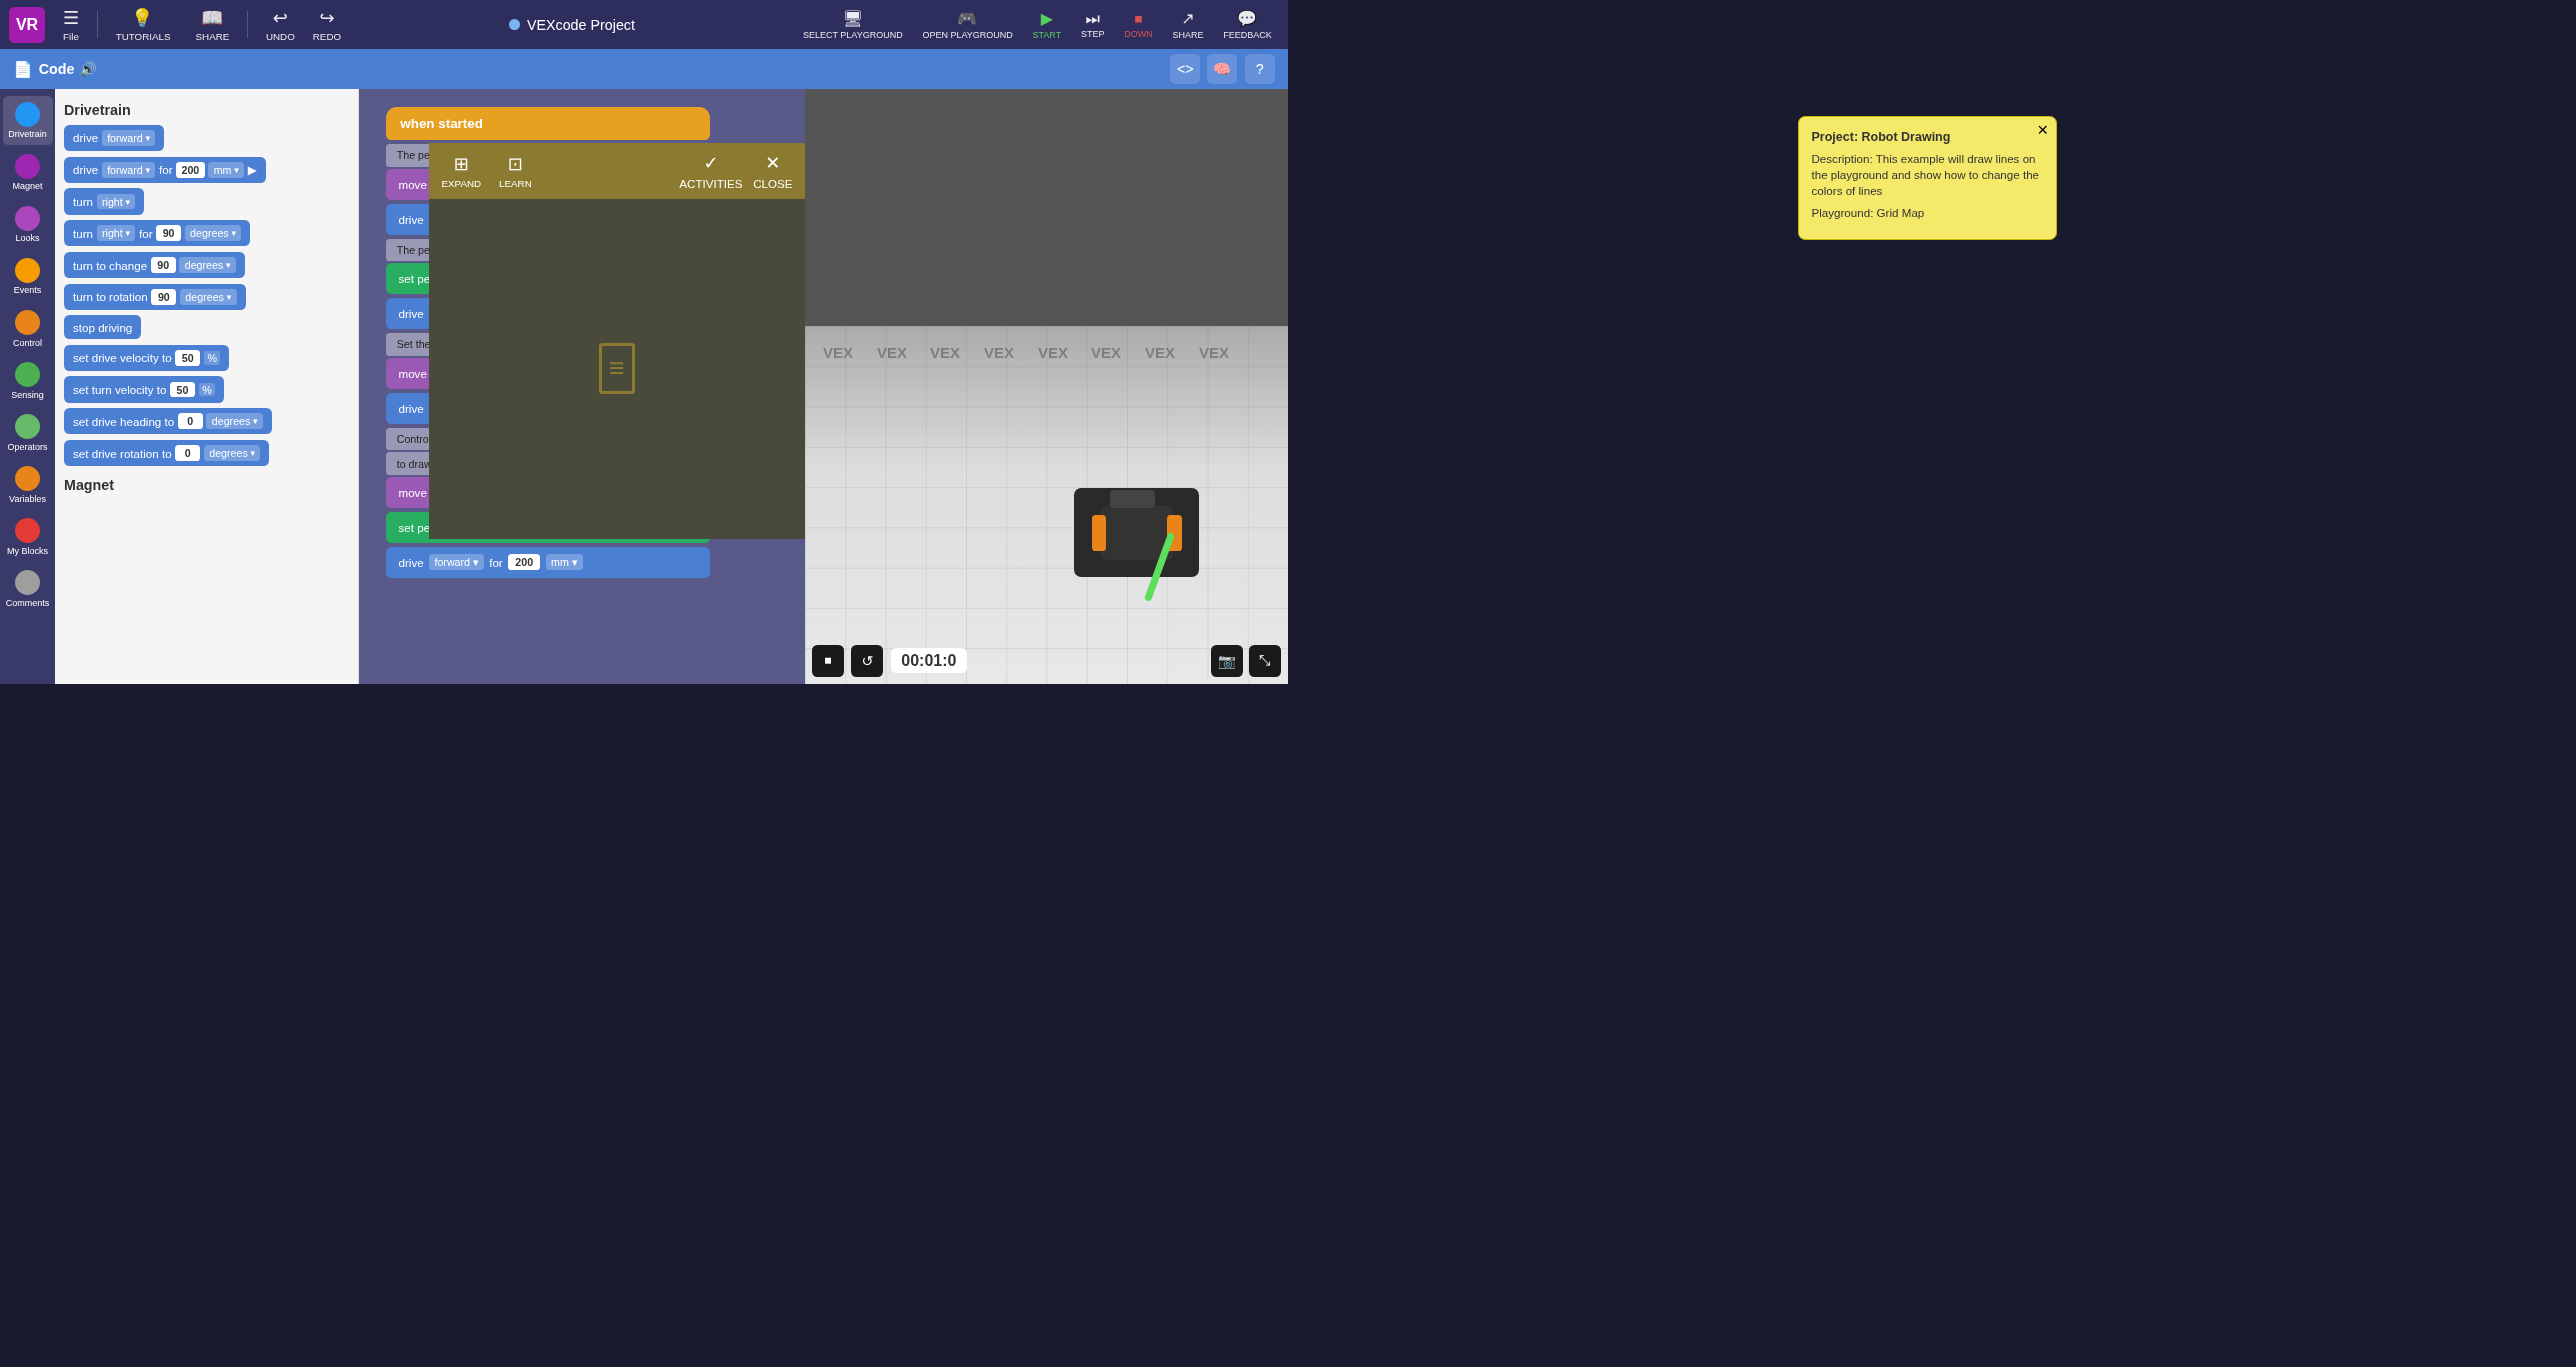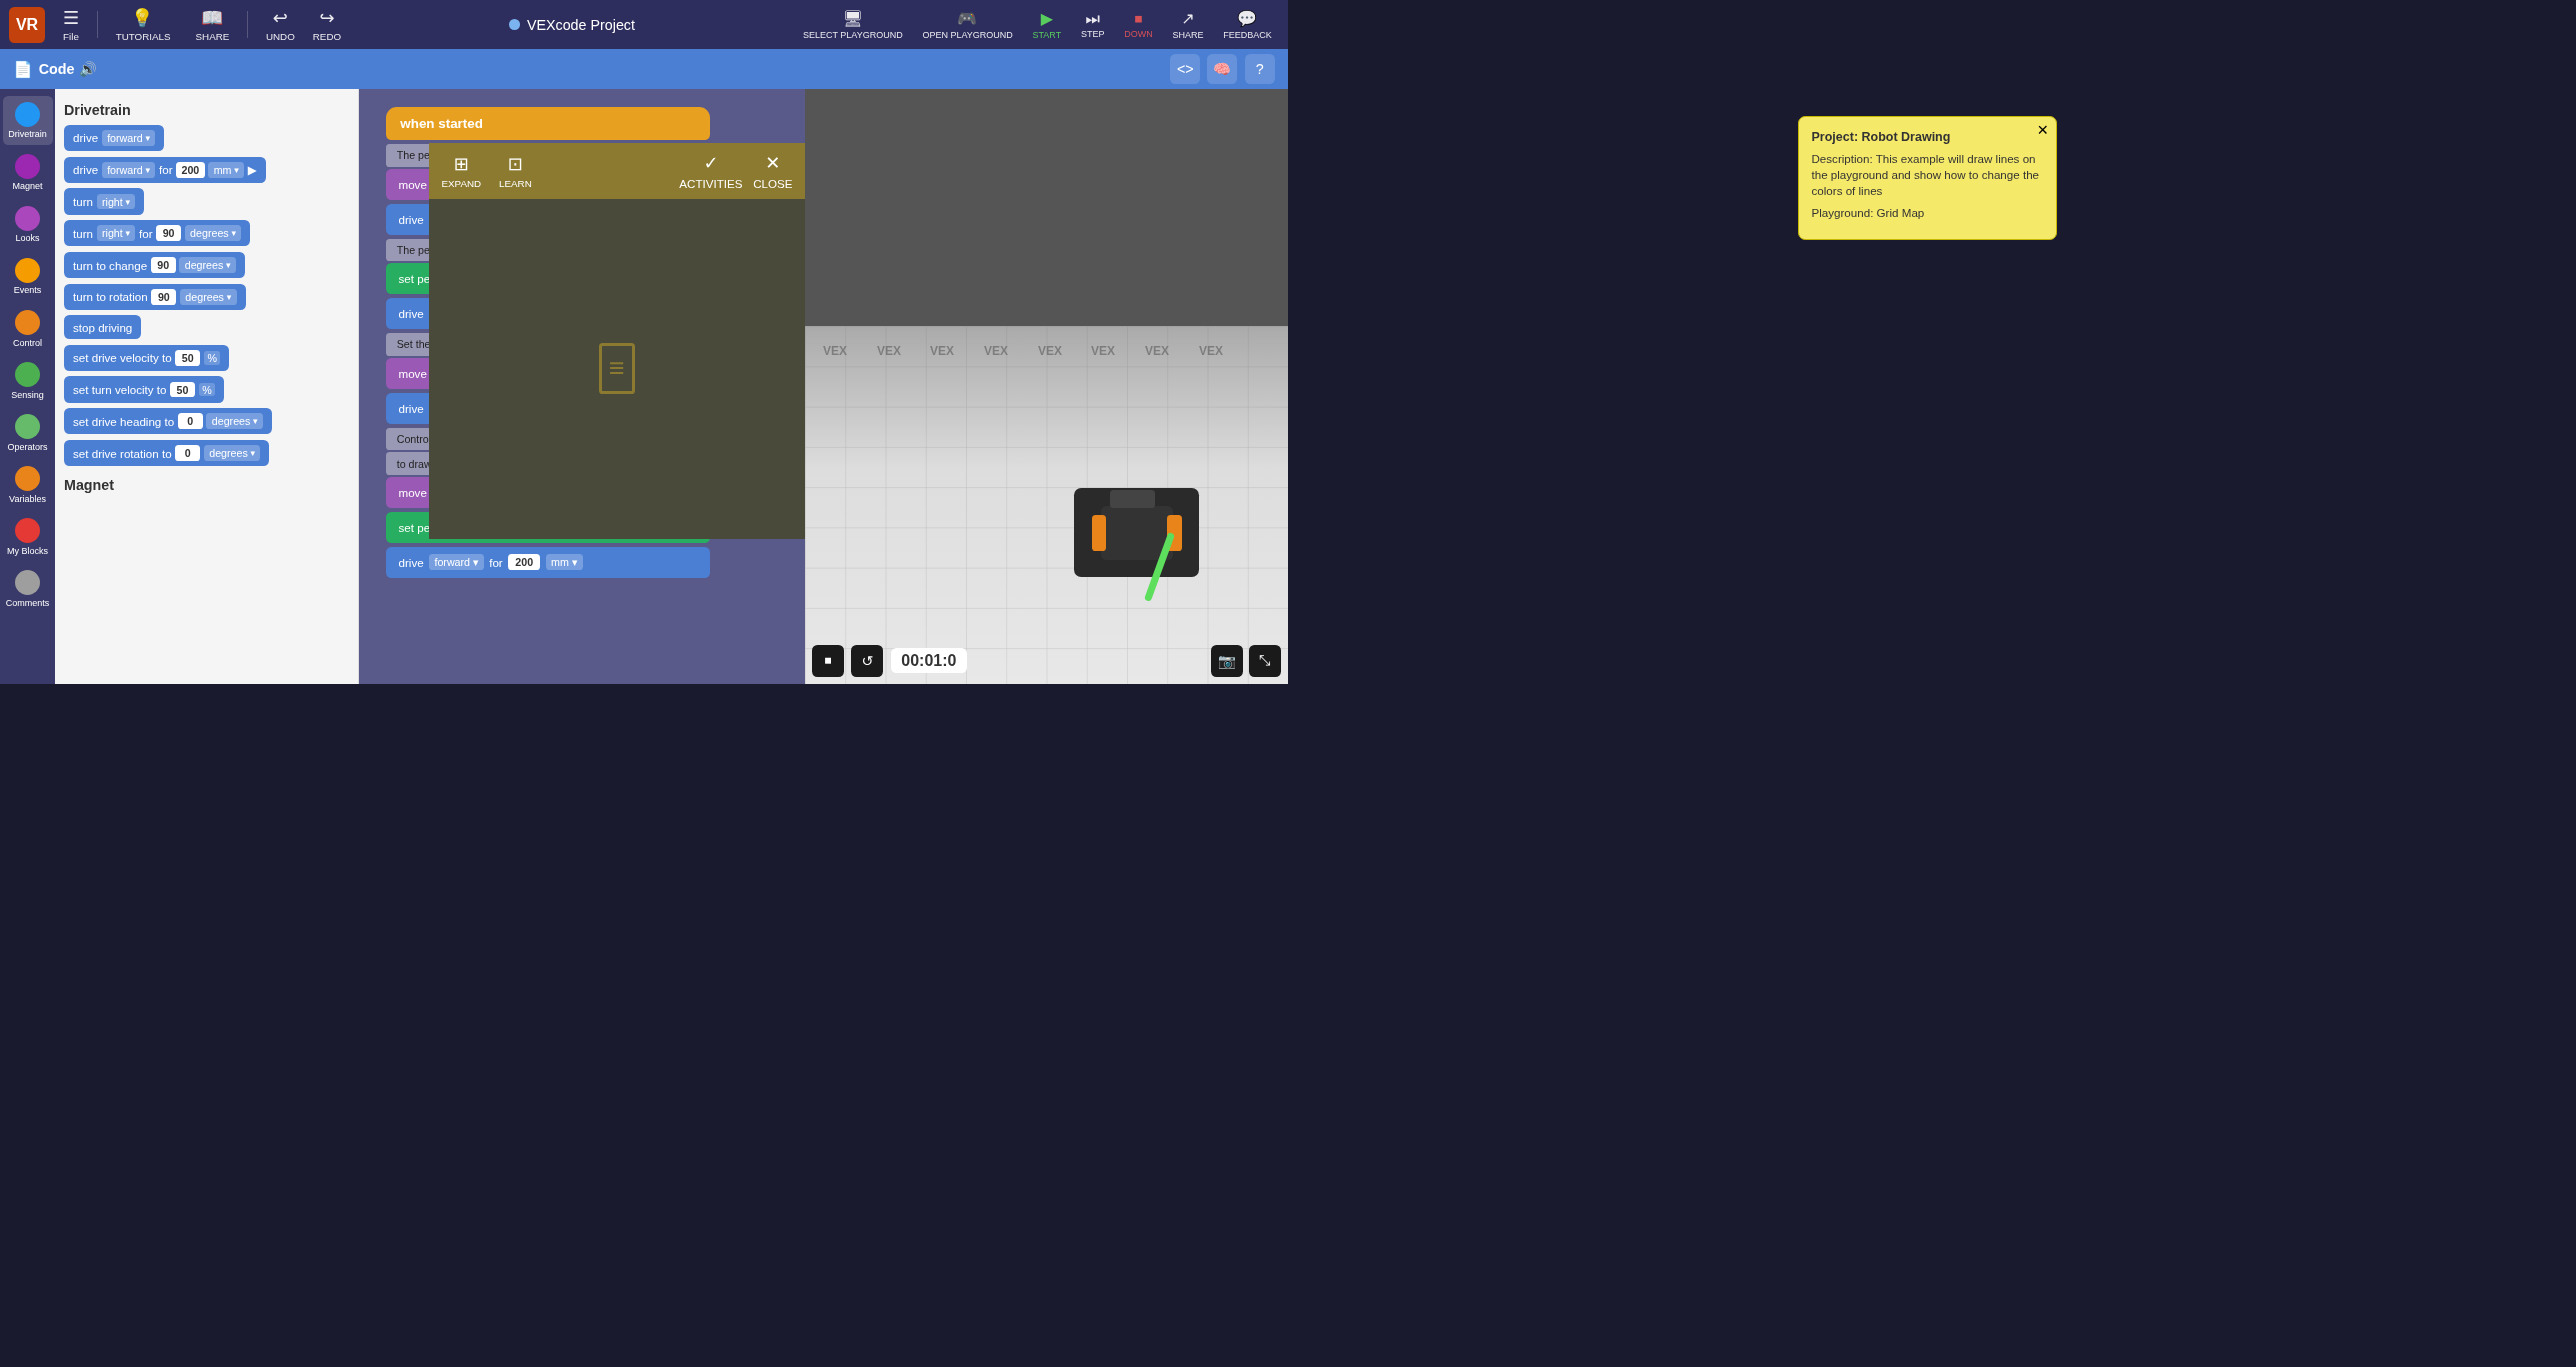--- a/index.html
+++ b/index.html
@@ -3,21 +3,21 @@
   <meta charset="utf-8">
   <style>
     * { box-sizing: border-box; margin: 0; padding: 0; }
     body { font-family: 'Segoe UI', Arial, sans-serif; background: #1a1a2e; overflow: hidden; width: 1288px; height: 684px; transform-origin: top left; }
     
     
     #topbar {
       display: flex; align-items: center; background: #2d2d5e; height: 49px; padding: 0 9px; gap: 10.7px; position: relative; z-index: 100;
     }
     .vr-logo {
-      background: #c2410c; color: white; font-weight: bold; font-size: 16px; width: 36px; height: 36px; display: flex; align-items: center; justify-content: center; border-radius: 5.4px; flex-shrink: 0;
+      background: #a21caf; color: white; font-weight: bold; font-size: 16px; width: 36px; height: 36px; display: flex; align-items: center; justify-content: center; border-radius: 5.4px; flex-shrink: 0;
     }
     .topbar-btn {
       background: none; border: none; color: white; cursor: pointer; display: flex; flex-direction: column; align-items: center; font-size: 9.8px; gap: 1.8px; padding: 3.6px 7.2px; opacity: 0.9;
     }
     .topbar-icon { font-size: 18px; }
     .topbar-divider { width: 0.9px; height: 27px; background: rgba(255,255,255,0.2); }
     .undo-redo { display: flex; gap: 3.6px; }
     .project-title {
       flex: 1; display: flex; justify-content: center; align-items: center; gap: 7.2px; color: white; font-size: 14.3px; font-weight: 500;
     }
@@ -95,21 +95,21 @@
 
     
     #simulator {
       width: 483px; background: #555; flex-shrink: 0; position: relative; overflow: hidden;
     }
     .sim-perspective {
       position: absolute; bottom: 0; left: 0; right: 0; height: 358px;
       background: linear-gradient(180deg, #aaa 0%, #ddd 40%, #e8e8e8 100%);
     }
     .vex-label {
-      position: absolute; color: rgba(0,0,0,0.3); font-size: 12px; font-weight: bold;
+      position: absolute; color: rgba(0,0,0,0.3); font-size: 15px; font-weight: bold;
     }
 
     
     .sim-controls {
       position: absolute; bottom: 7.2px; left: 7.2px; display: flex; align-items: center; gap: 7.2px;
     }
     .sim-btn {
       background: #1a1a1a; color: white; border: none; width: 32px; height: 32px; border-radius: 5.4px; font-size: 14.3px; cursor: pointer; display: flex; align-items: center; justify-content: center;
     }
     .sim-timer { background: #fff; color: #333; font-size: 16px; font-weight: 600; border-radius: 5.4px; padding: 3.6px 10.7px; }

